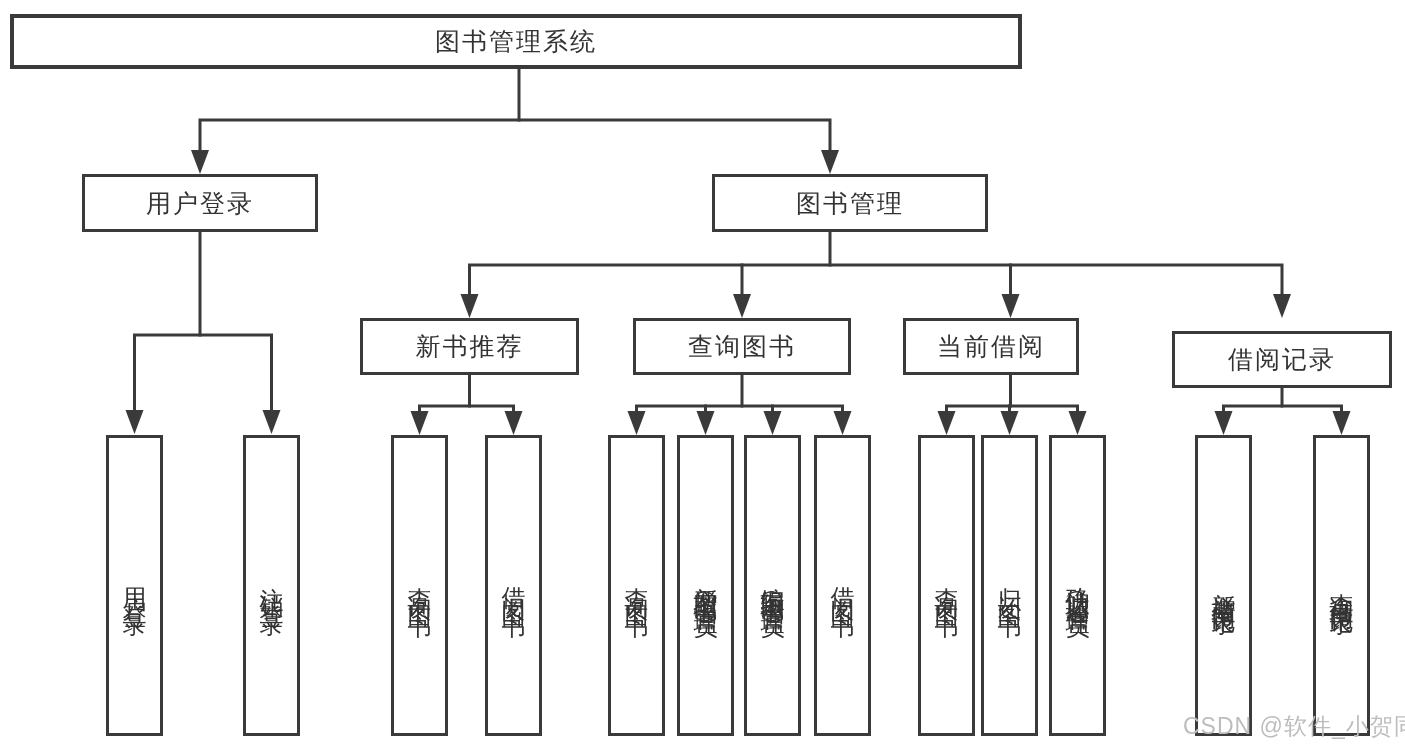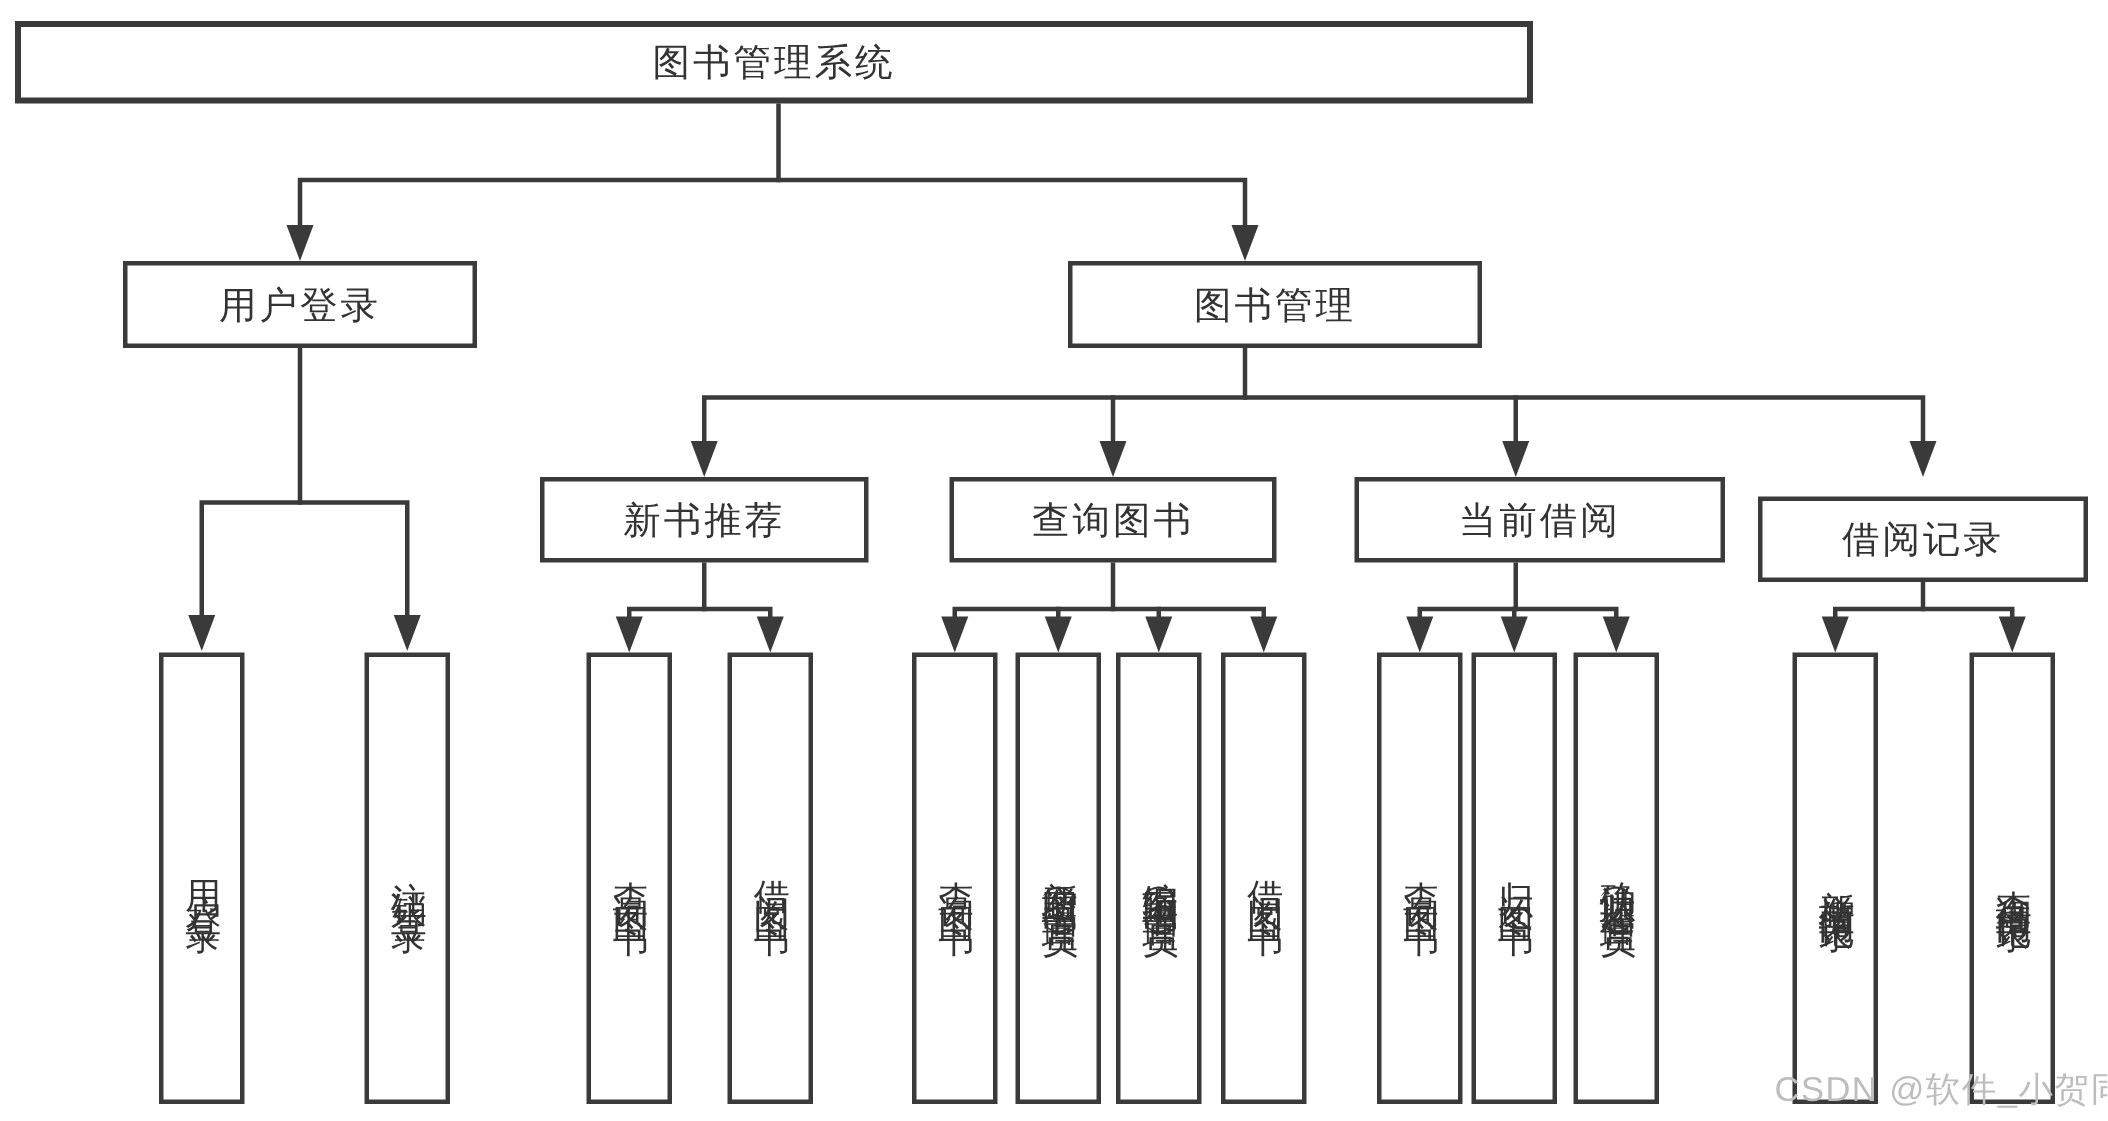--- a/index.html
+++ b/index.html
@@ -104,21 +104,21 @@
     </g>
   </svg>
 
   <div class="node root" style="left:10px;top:14px;width:1012px;height:55px;">图书管理系统</div>
 
   <div class="node lvl" style="left:82px;top:174px;width:236px;height:58px;">用户登录</div>
   <div class="node lvl" style="left:712px;top:174px;width:276px;height:58px;">图书管理</div>
 
   <div class="node lvl" style="left:360px;top:318px;width:219px;height:57px;">新书推荐</div>
   <div class="node lvl" style="left:633px;top:318px;width:218px;height:57px;">查询图书</div>
-  <div class="node lvl" style="left:903px;top:318px;width:247px;height:57px;">当前借阅</div>
+  <div class="node lvl" style="left:903px;top:318px;width:176px;height:57px;">当前借阅</div>
   <div class="node lvl" style="left:1172px;top:318px;width:220px;height:57px;margin-top:13px;">借阅记录</div>
 
   <div class="node leaf" style="left:106px;top:435px;width:57px;height:301px;">用户登录</div>
   <div class="node leaf" style="left:243px;top:435px;width:57px;height:301px;">注销登录</div>
 
   <div class="node leaf" style="left:391px;top:435px;width:57px;height:301px;">查询图书</div>
   <div class="node leaf" style="left:485px;top:435px;width:57px;height:301px;">借阅图书</div>
 
   <div class="node leaf" style="left:608px;top:435px;width:57px;height:301px;">查询图书</div>
   <div class="node leaf long" style="left:677px;top:435px;width:57px;height:301px;">新增图书（管理员）</div>

